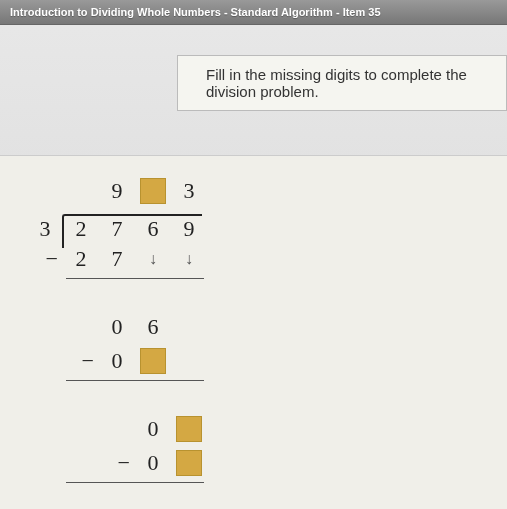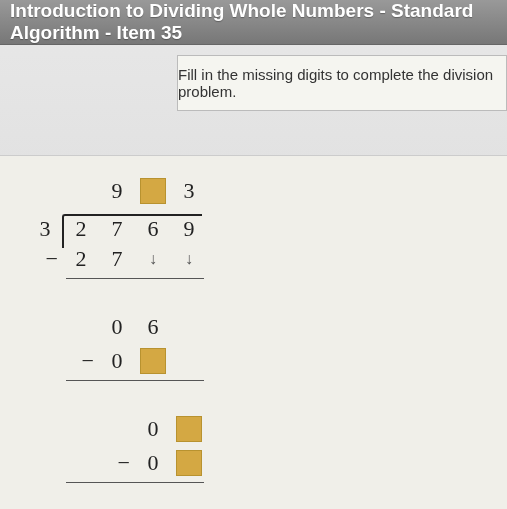--- a/index.html
+++ b/index.html
@@ -7,33 +7,33 @@
       font-family: Arial, sans-serif;
       background: linear-gradient(to bottom, #e8e8e8 0%, #d5d5d5 100%);
       width: 507px;
       height: 509px;
       overflow: hidden;
       position: relative;
     }
     .header-bar {
       background: linear-gradient(to bottom, #999, #777);
       color: #fff;
-      padding: 0 10px;
-      font-size: 19px;
+      padding: 6px 10px;
+      font-size: 11px;
       font-weight: bold;
       border-bottom: 1px solid #666;
       text-shadow: 0 1px 1px rgba(0,0,0,0.3);
     }
     .instruction-box {
       position: absolute;
       top: 55px;
       right: 0;
       background: #f5f5f0;
       border: 1px solid #bbb;
-      padding: 10px 0;
+      padding: 10px 28px;
       font-size: 15px;
       color: #333;
       width: 330px;
     }
     .problem-area {
       position: absolute;
       top: 155px;
       left: 0;
       right: 0;
       bottom: 0;

